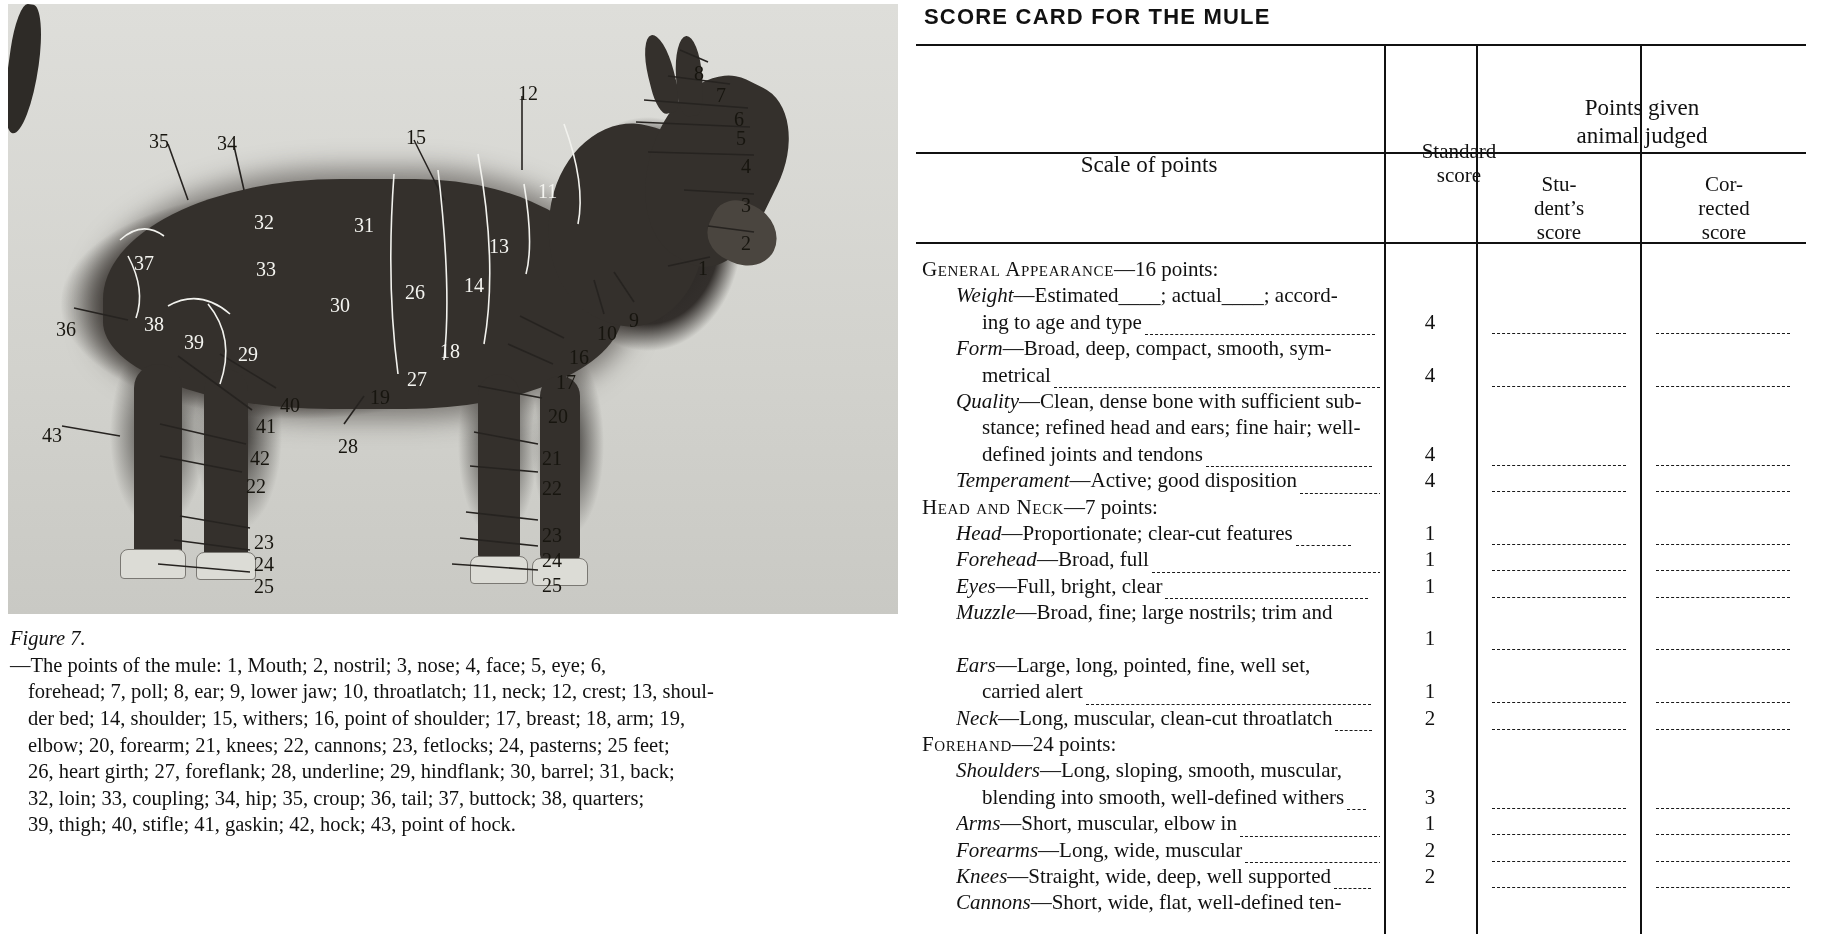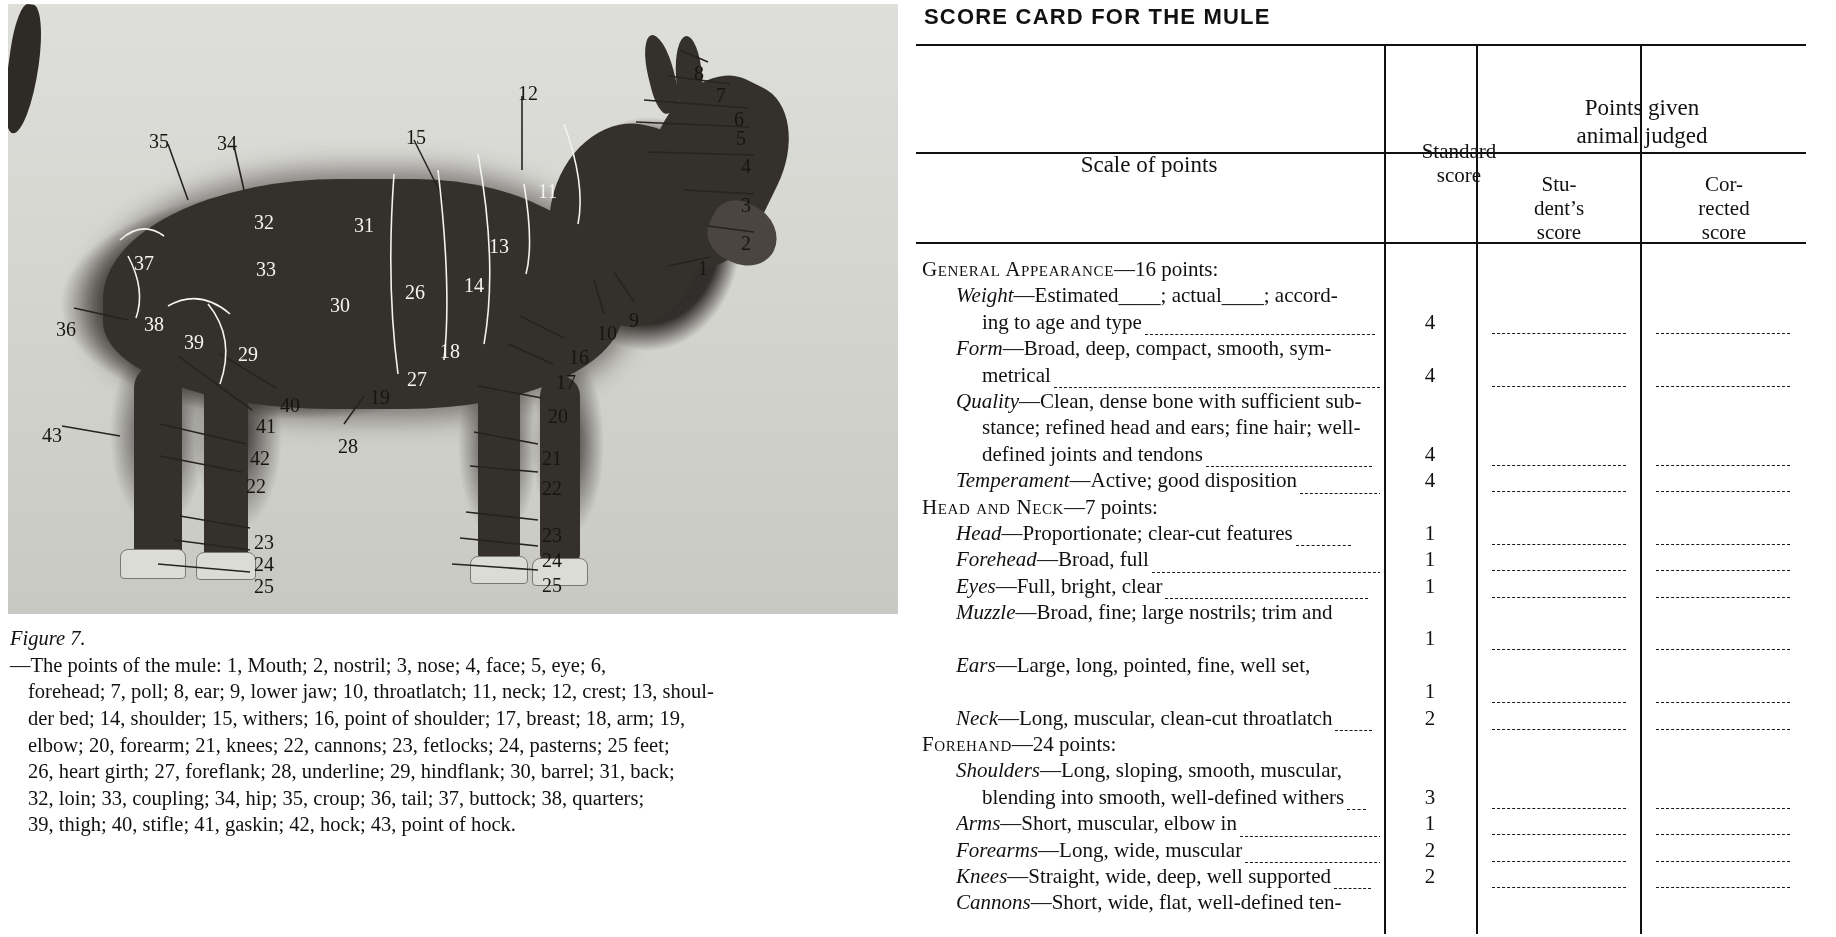--- a/index.html
+++ b/index.html
@@ -493,20 +493,21 @@
         <div class="row">
           <div class="score">1</div>
           <div class="dashcell c1"></div>
           <div class="dashcell c2"></div>
         </div>
         <div class="row">
           <div class="desc ind1"><span class="ital">Ears</span><span>—Large,  long,  pointed,  fine,  well  set,</span></div>
           <div class="score"></div>
         </div>
         <div class="row">
+          <div class="desc ind2"><span>carried alert</span><span class="leader" style="width: 285.2px;"></span></div>
           <div class="score">1</div>
           <div class="dashcell c1"></div>
           <div class="dashcell c2"></div>
         </div>
         <div class="row">
           <div class="desc ind1"><span class="ital">Neck</span><span>—Long, muscular, clean-cut throatlatch</span><span class="leader" style="width: 36.8px;"></span></div>
           <div class="score">2</div>
           <div class="dashcell c1"></div>
           <div class="dashcell c2"></div>
         </div>

